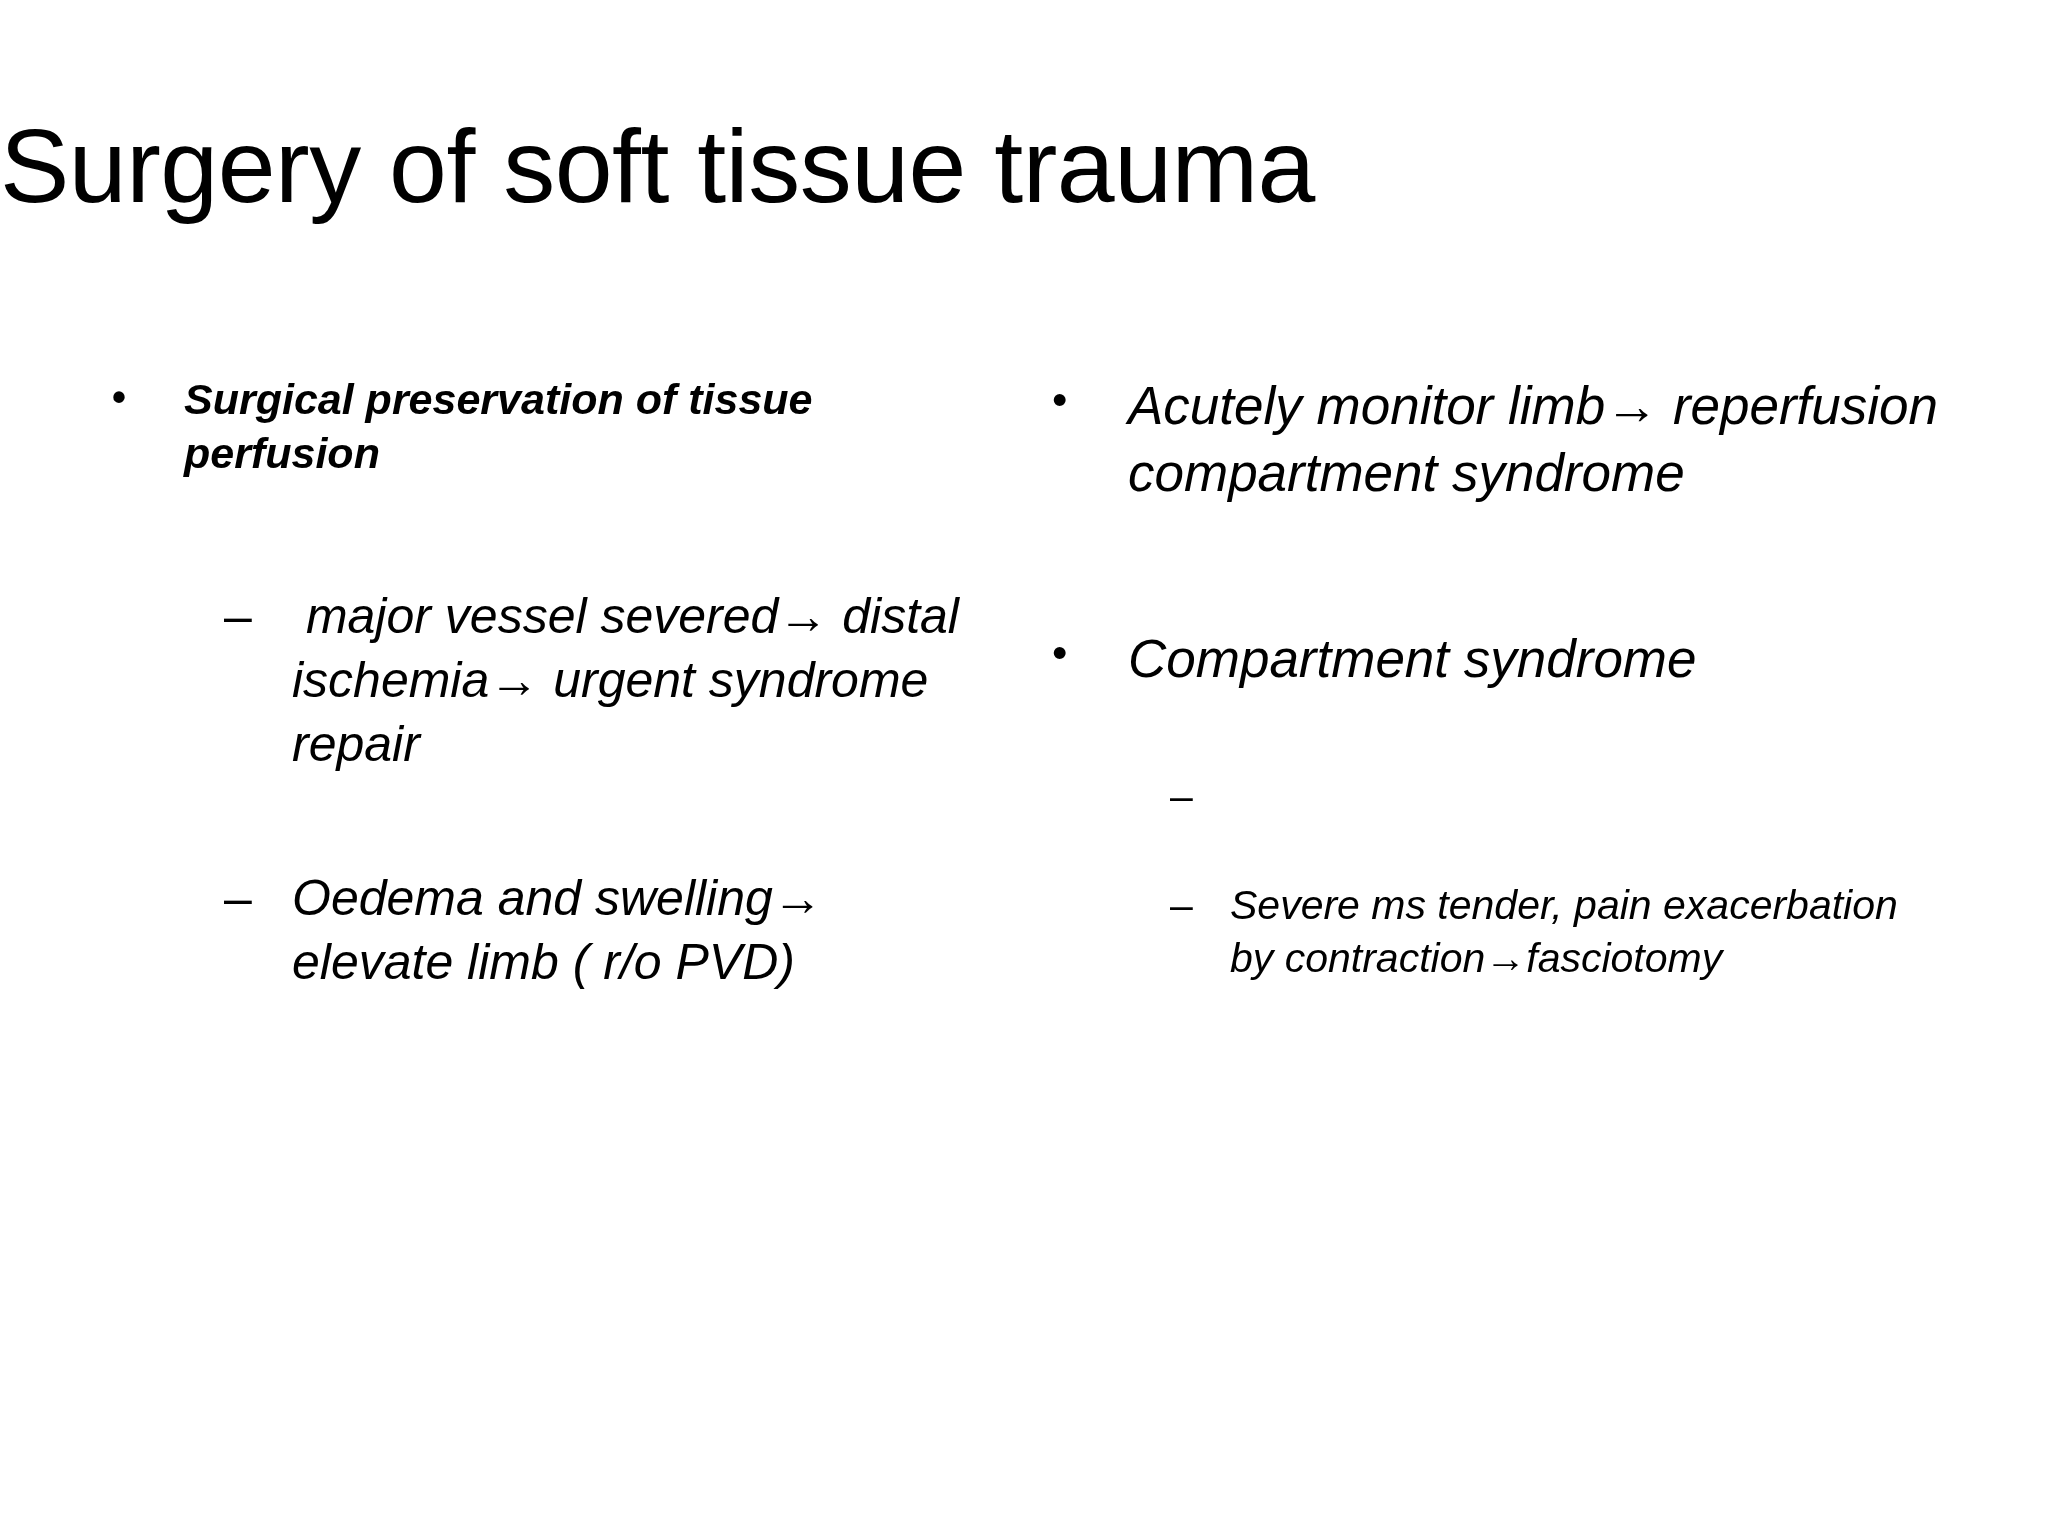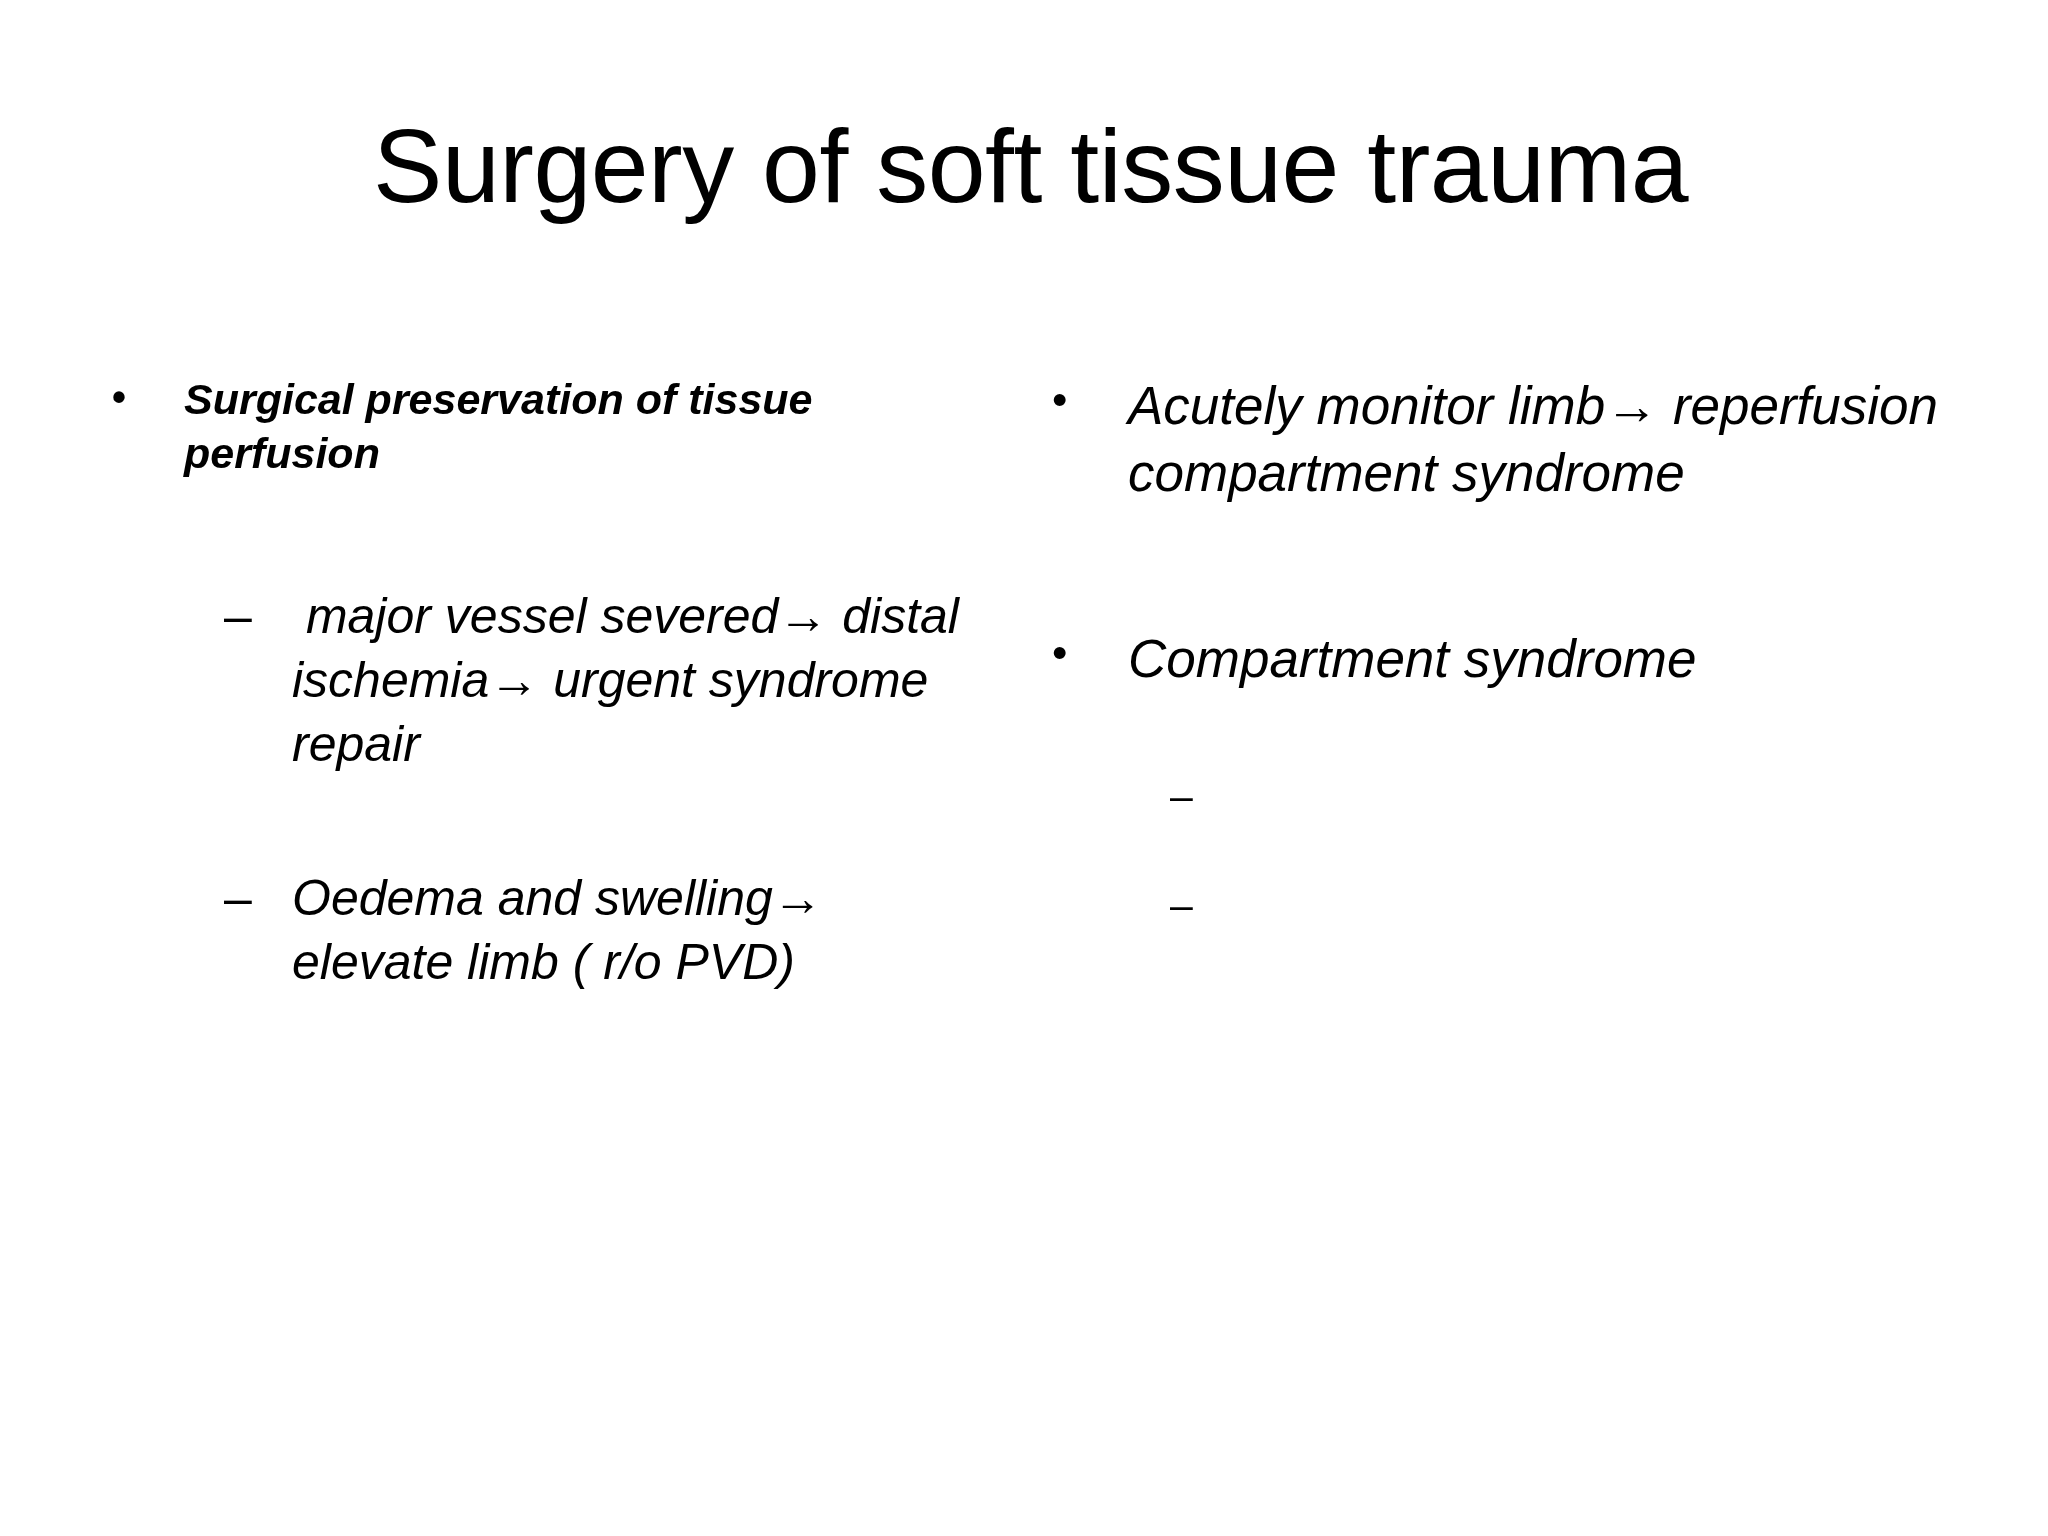--- a/index.html
+++ b/index.html
@@ -17,21 +17,21 @@
     font-family: "Liberation Sans", "DejaVu Sans", sans-serif;
     overflow: hidden;
   }
 
   
   #slide-title {
     position: absolute;
     left: 0;
     top: 108px;
     width: 1688px;
-    text-align: right;
+    text-align: left;
     font-size: 104px;
     font-weight: 400;
     line-height: 1.12;
     letter-spacing: -0.5px;
     white-space: nowrap;
   }
 
   
   .column {
     position: absolute;
@@ -144,17 +144,18 @@
     <div class="gap-before-sub-right"></div>
 
     <div class="bullet-row lvl2-right">
       <span class="marker">–</span>
     </div>
 
     <div class="gap-between-lvl2-right"></div>
 
     <div class="bullet-row lvl2-right">
       <span class="marker">–</span>
+      <span class="bullet-text">Severe ms tender, pain exacerbation by contraction→fasciotomy</span>
     </div>
 
   </div>
 
 </div>
 
 </body></html>

